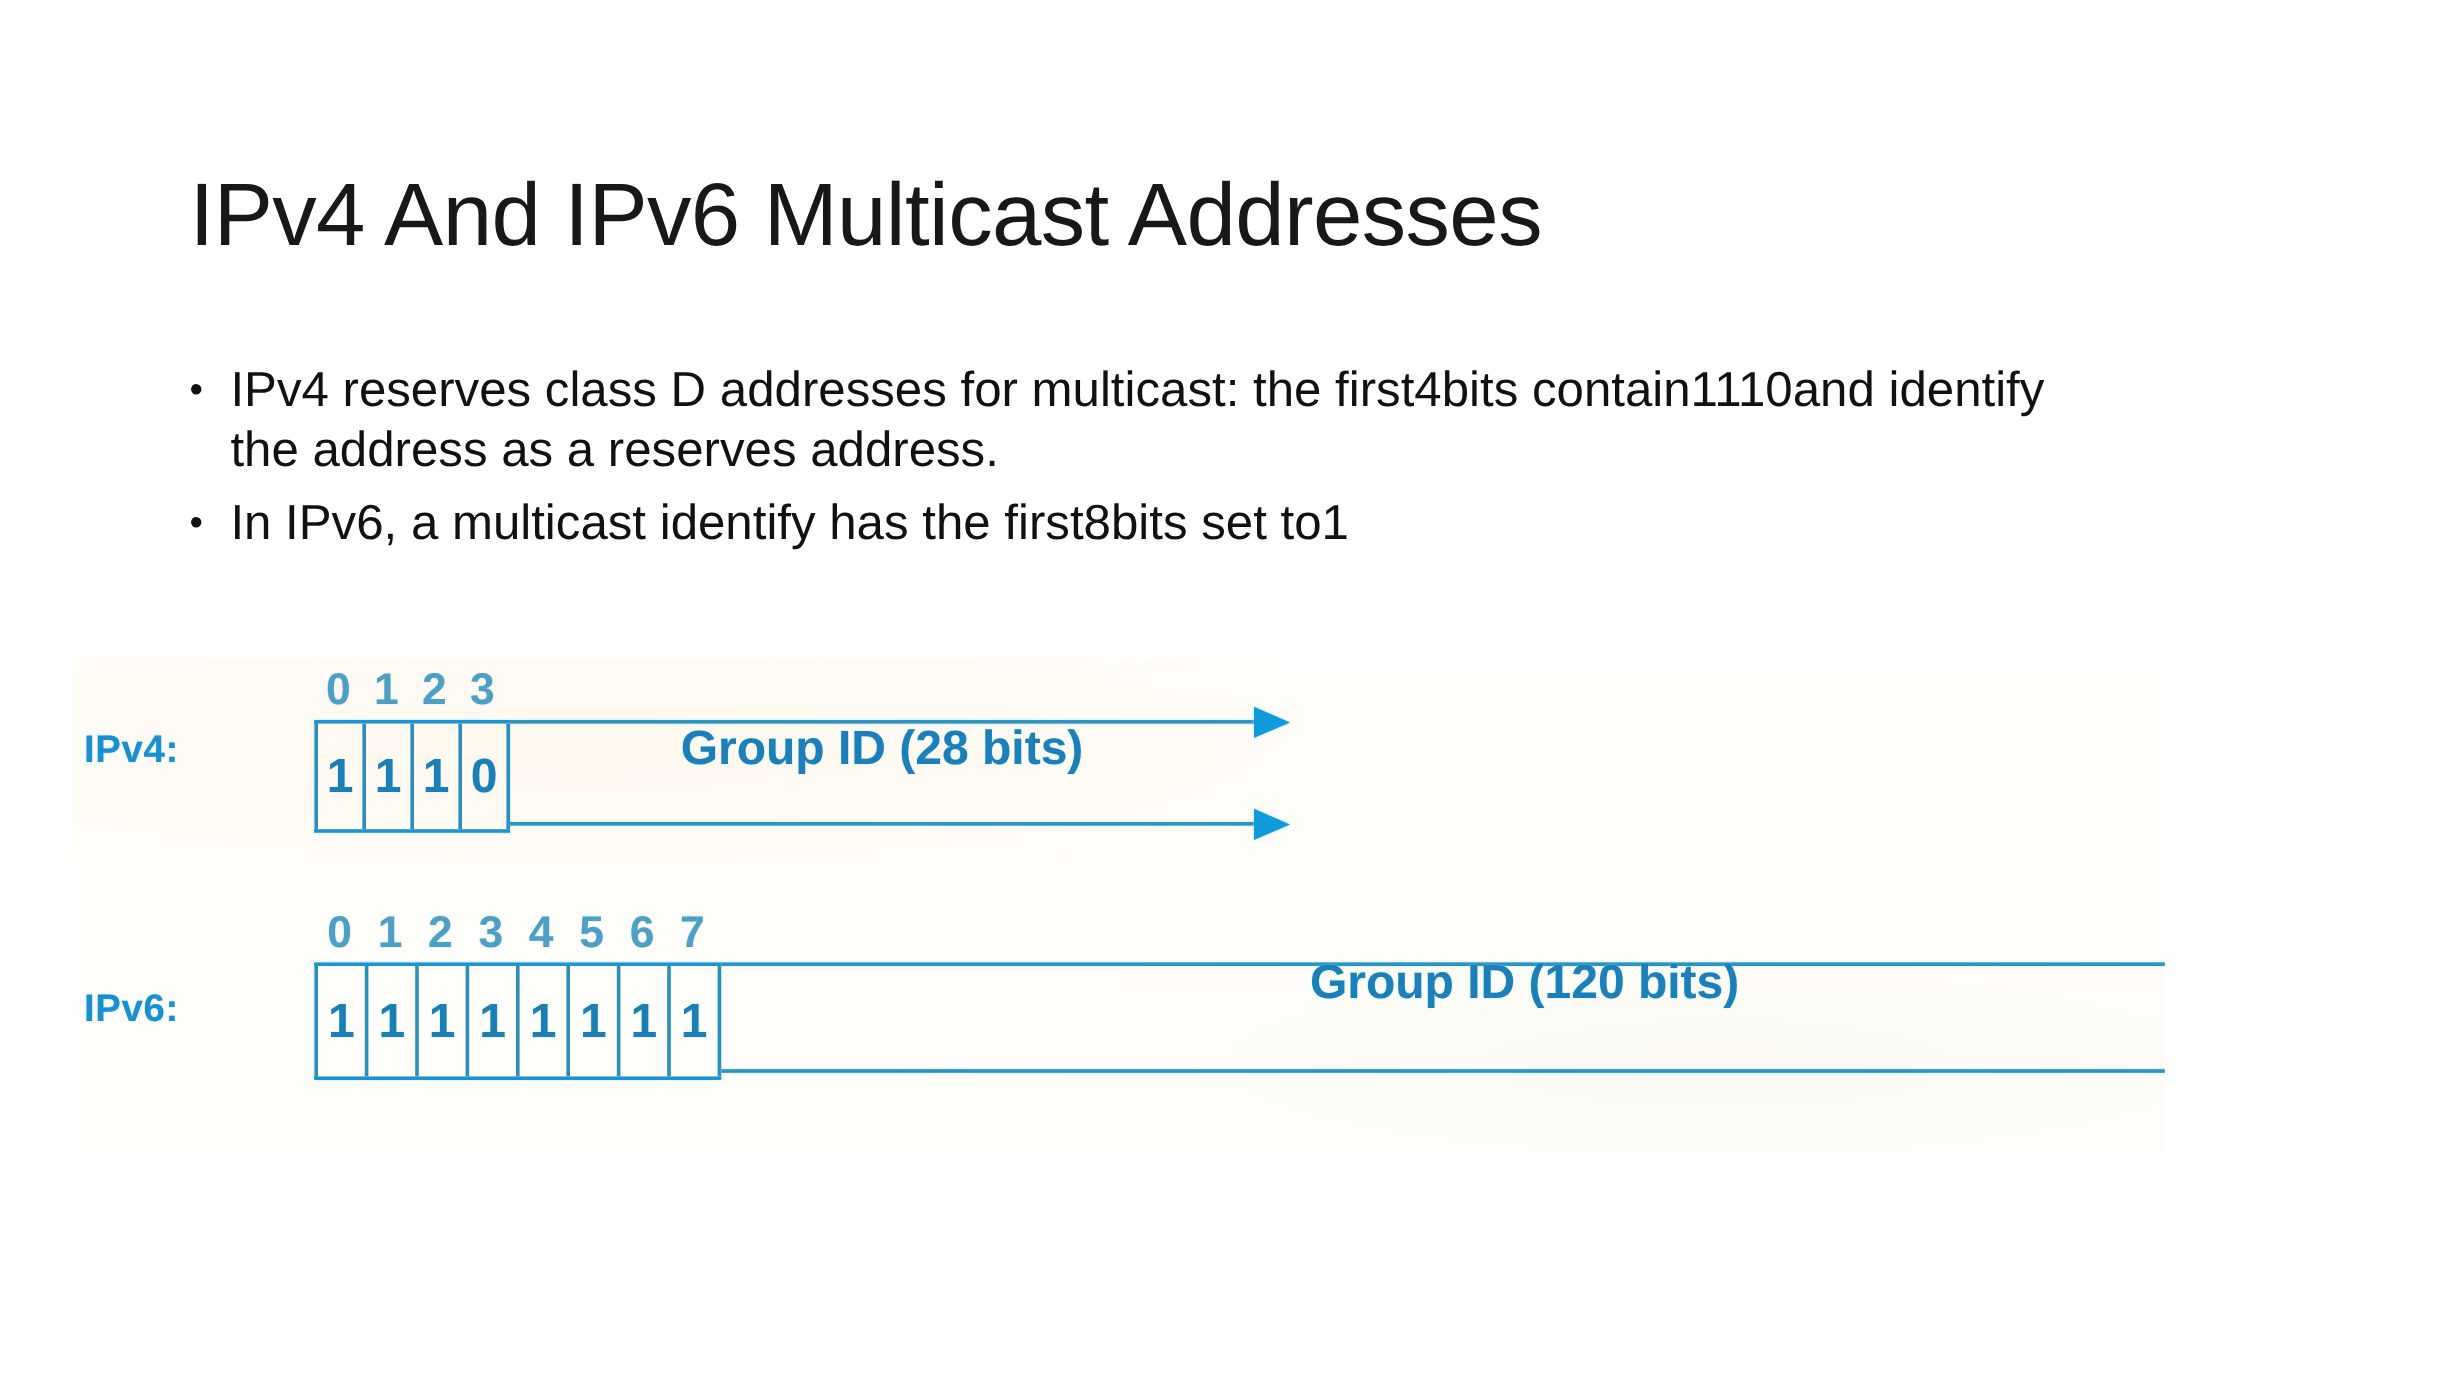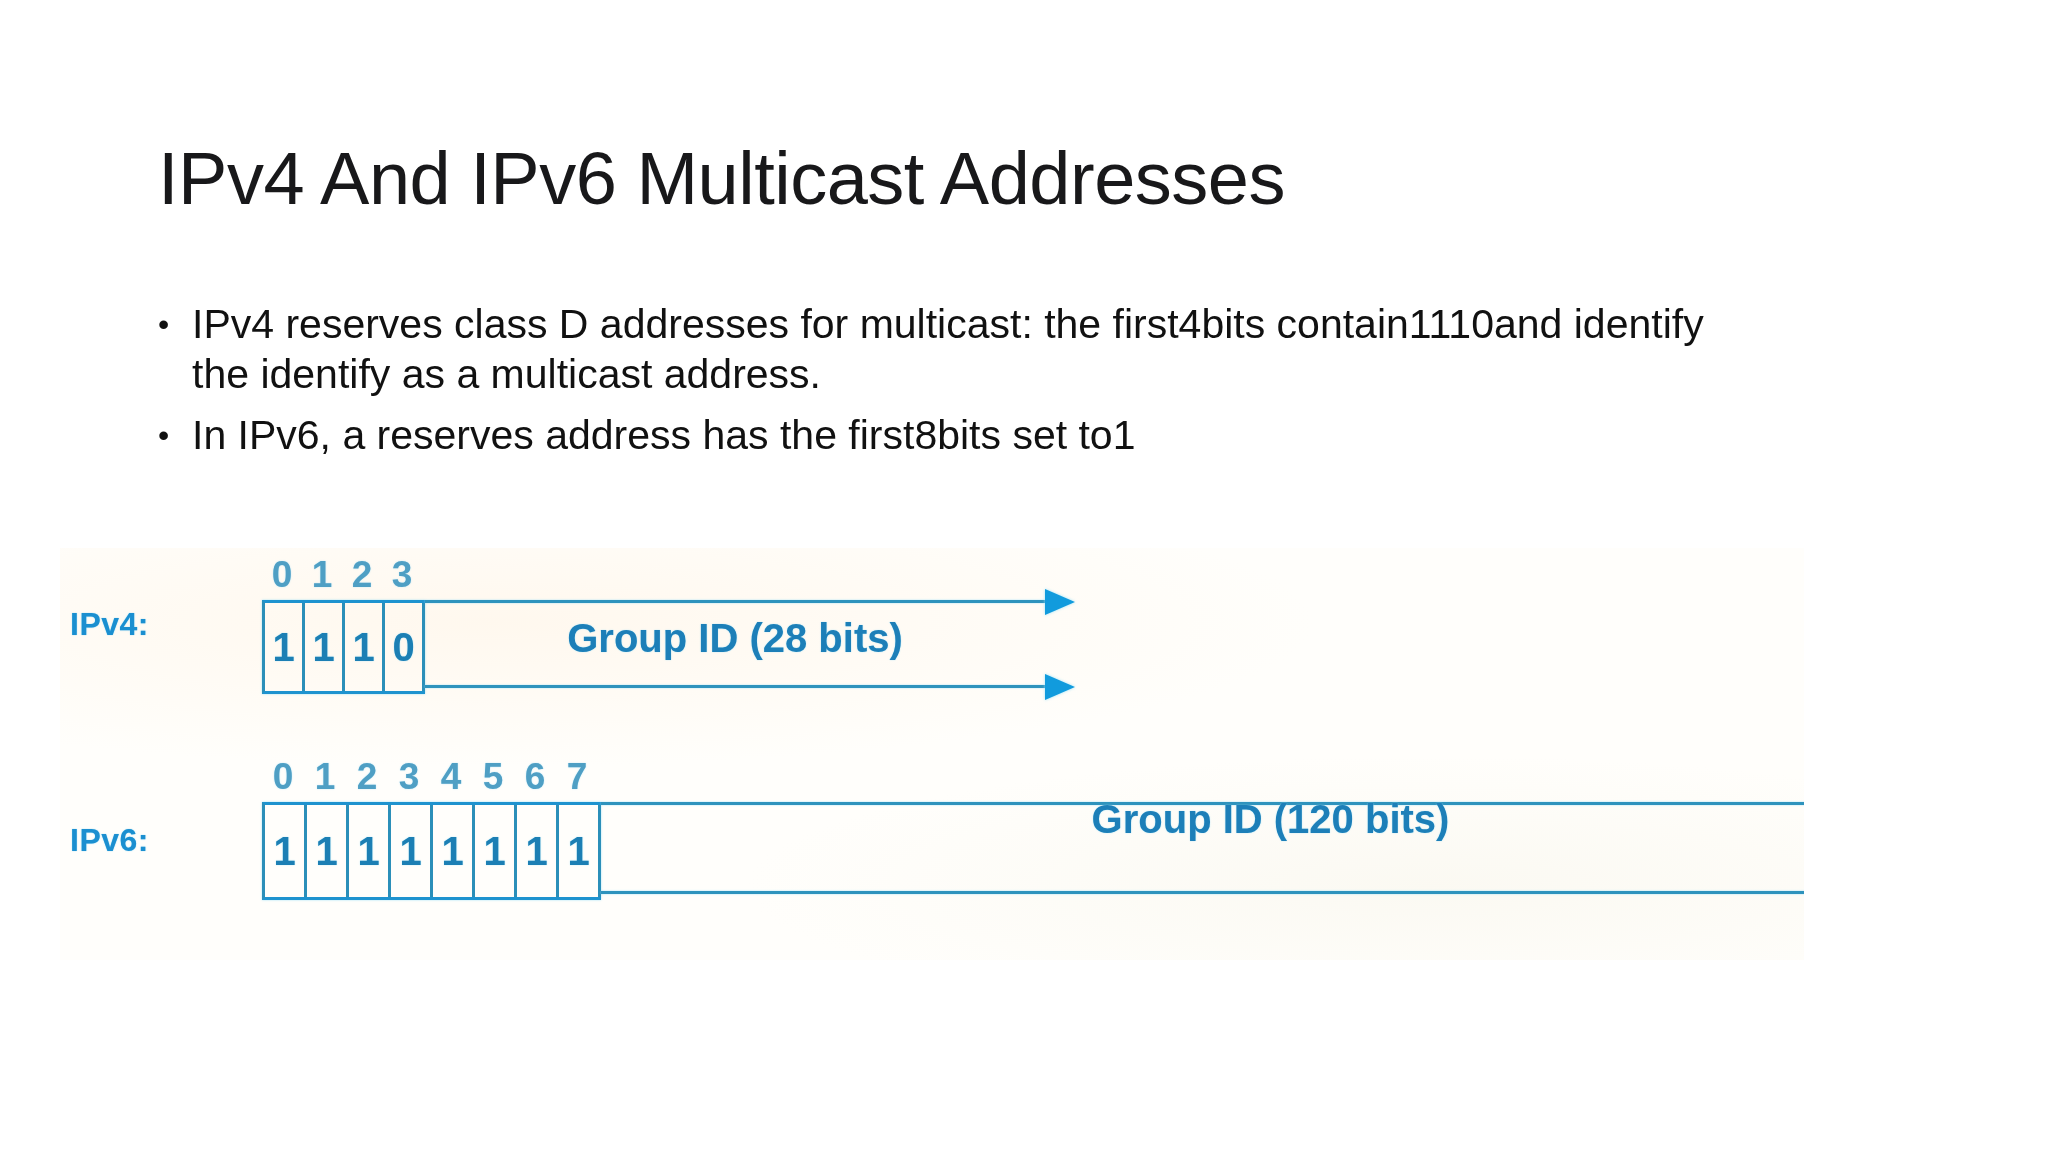--- a/index.html
+++ b/index.html
@@ -161,25 +161,25 @@
 </head>
 <body>
 
 <div id="slide">
 
   <h1 id="slide-title">IPv4 And IPv6 Multicast Addresses</h1>
 
   <ul id="body-list">
     <li class="bullet-item">
       <span class="bullet-dot">•</span>
-      <span class="bullet-text">IPv4 reserves class D addresses for multicast: the first4bits contain1110and identify the identify as a multicast address.</span>
+      <span class="bullet-text">IPv4 reserves class D addresses for multicast: the first4bits contain1110and identify the address as a reserves address.</span>
     </li>
     <li class="bullet-item">
       <span class="bullet-dot">•</span>
-      <span class="bullet-text">In IPv6, a reserves address has the first8bits set to1</span>
+      <span class="bullet-text">In IPv6, a multicast identify has the first8bits set to1</span>
     </li>
   </ul>
 
   <div id="figure">
 
     <div class="row" id="row-ipv4">
       <div class="row-label">IPv4:</div>
 
       <div class="bit-index-strip" id="ipv4-index-strip" style="left: 202px;">
           <div class="bit-index" style="width: 40px;">0</div>
@@ -192,21 +192,21 @@
           <div class="bit-cell" style="width: 40px;">1</div>
           <div class="bit-cell" style="width: 40px;">1</div>
           <div class="bit-cell" style="width: 40px;">0</div>
         </div>
 
       <div class="group-region" id="ipv4-group">
         <div class="group-line" id="ipv4-line-top" style="left: 365px; top: 52px; width: 620px;"></div>
         <div class="arrow-head" id="ipv4-arrow-top" style="left: 985px; top: 41px;"></div>
         <div class="group-line" id="ipv4-line-bottom" style="left: 365px; top: 137px; width: 620px;"></div>
         <div class="arrow-head" id="ipv4-arrow-bottom" style="left: 985px; top: 126px;"></div>
-        <div class="group-label" id="ipv4-group-label" style="left: 365px; width: 620px; top: 68px; text-align: center;">Group ID (28 bits)</div>
+        <div class="group-label" id="ipv4-group-label" style="left: 365px; width: 620px; top: 54px; text-align: center;">Group ID (28 bits)</div>
       </div>
     </div>
 
     <div class="row" id="row-ipv6">
       <div class="row-label">IPv6:</div>
 
       <div class="bit-index-strip" id="ipv6-index-strip" style="left: 202px;">
           <div class="bit-index" style="width: 42px;">0</div>
           <div class="bit-index" style="width: 42px;">1</div>
           <div class="bit-index" style="width: 42px;">2</div>

